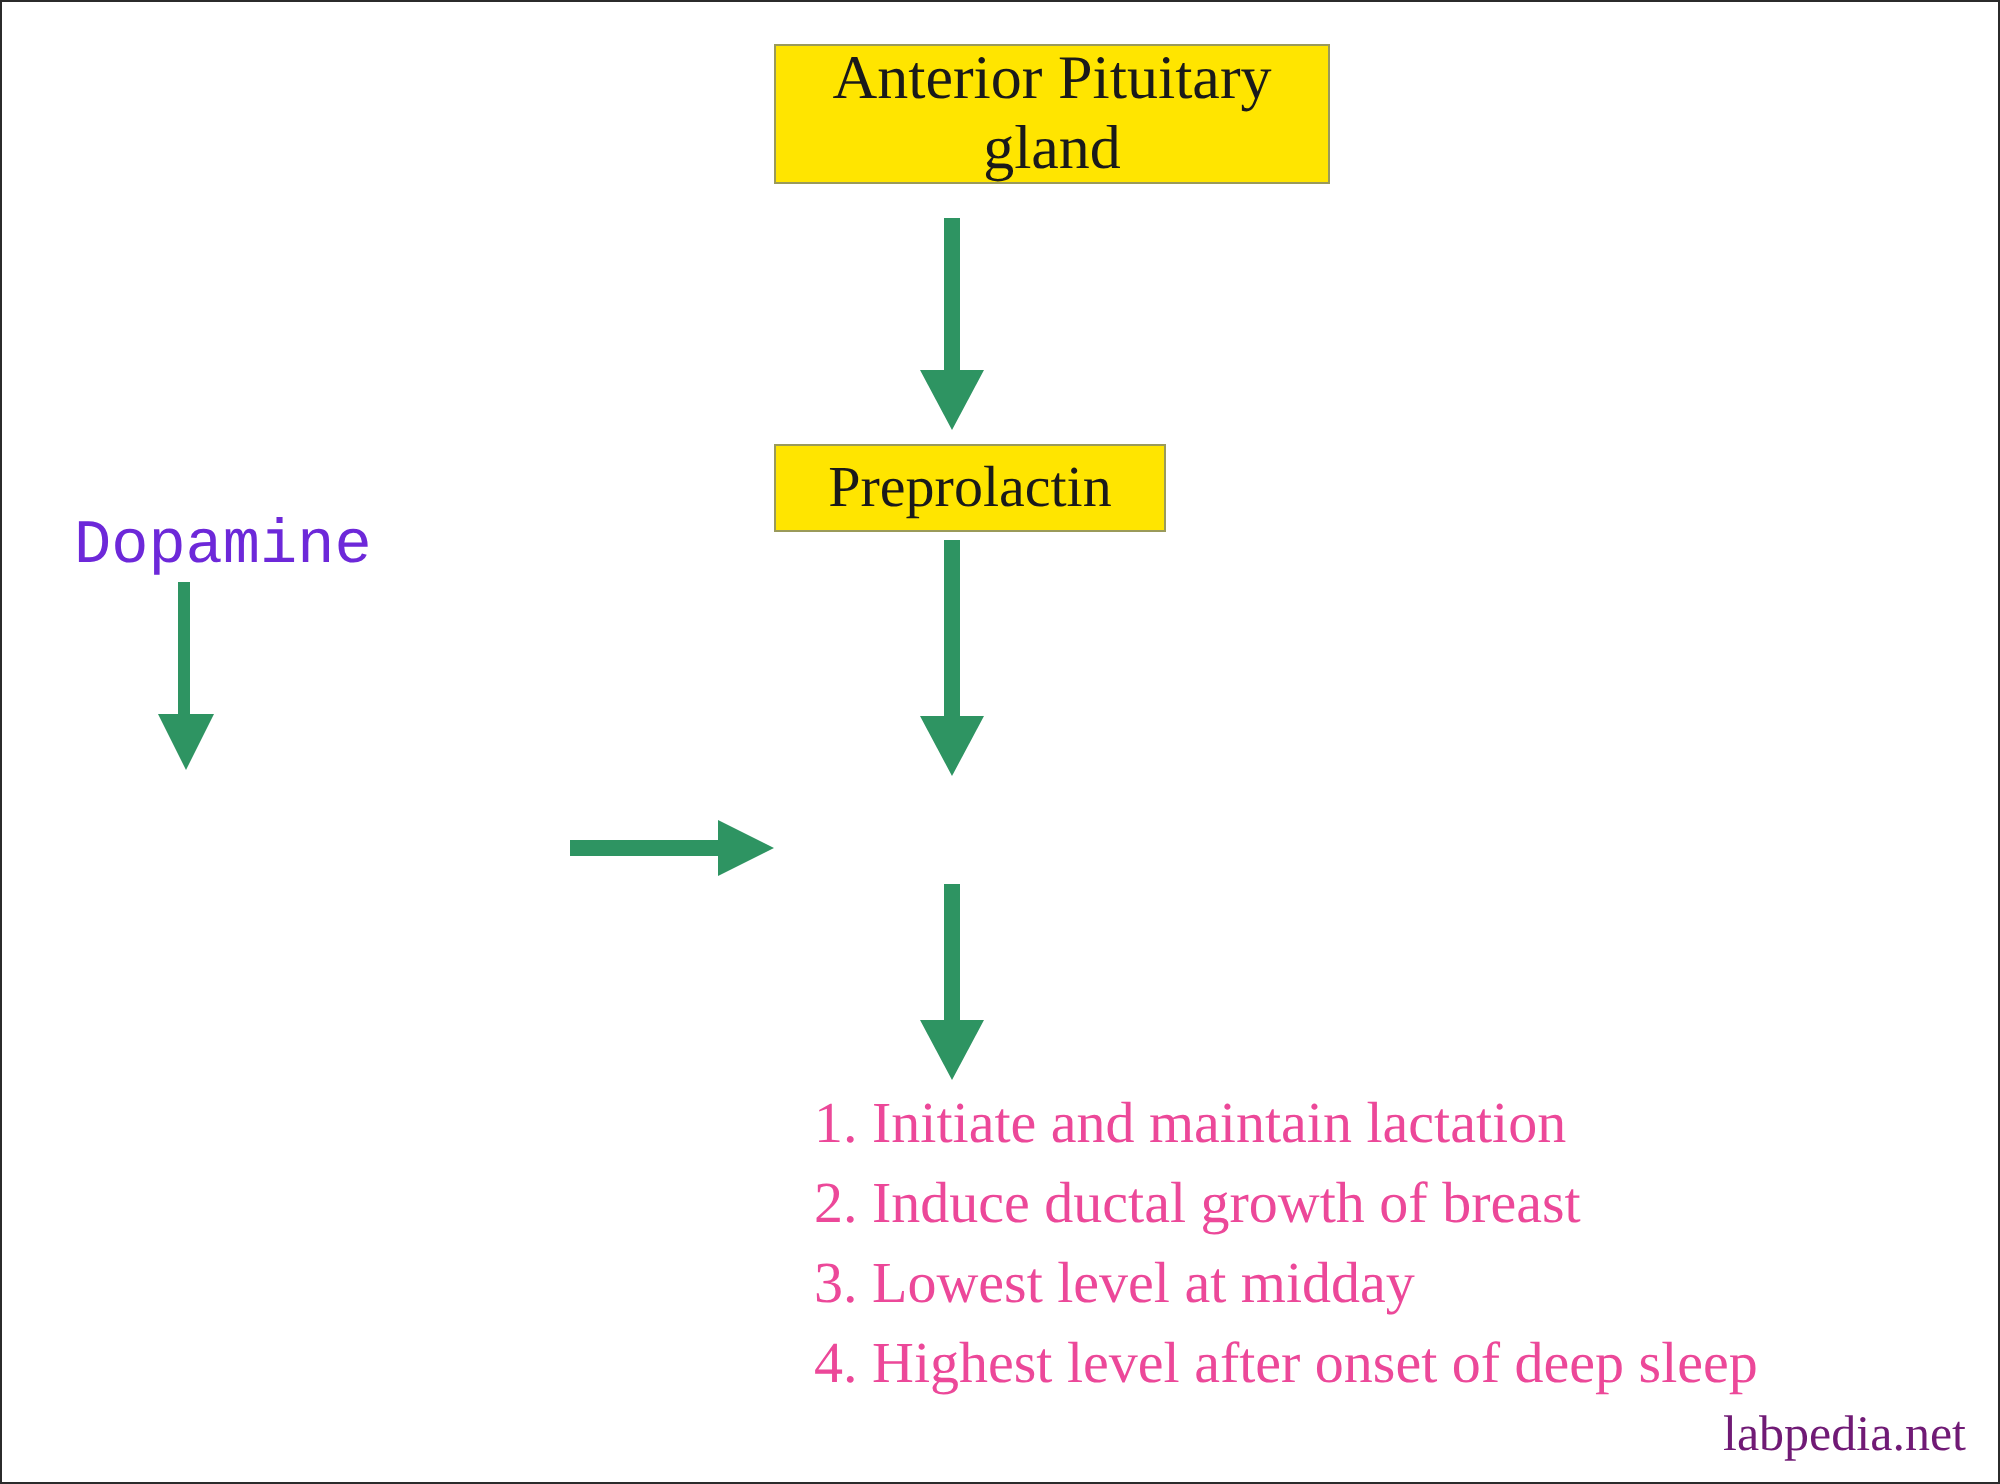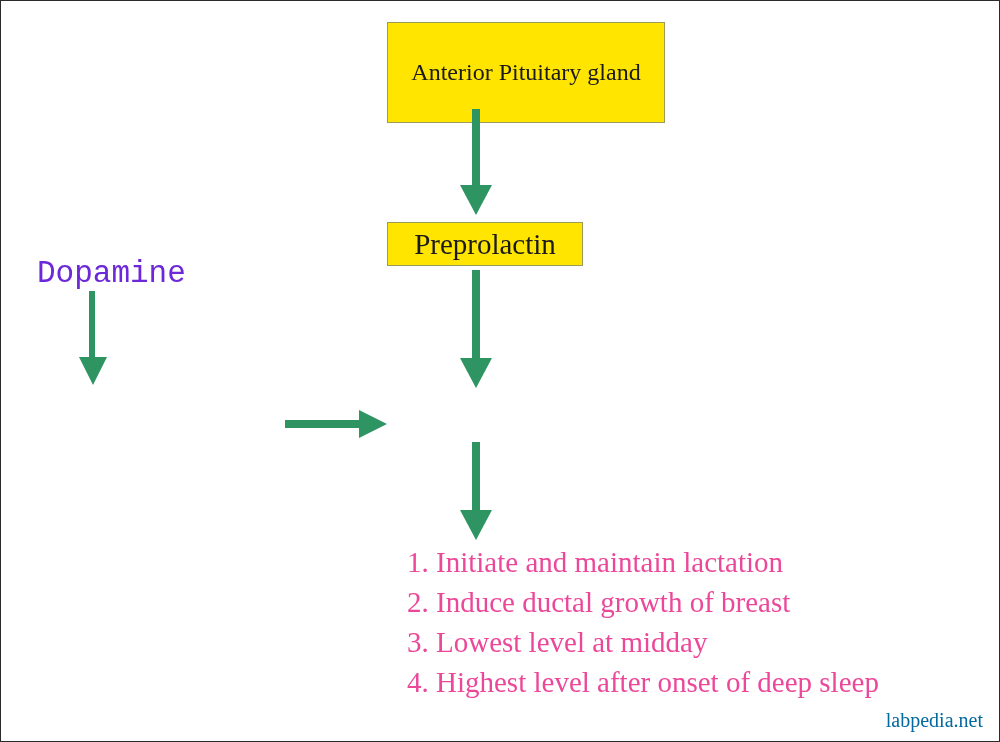--- a/index.html
+++ b/index.html
@@ -29,24 +29,23 @@
     justify-content: center;
     text-align: center;
     color: #1a1a1a;
     line-height: 1.12;
     font-family: "Liberation Serif", "DejaVu Serif", serif;
   }
   #box-anterior-pituitary {
     left: 386px;
     top: 21px;
     width: 278px;
-    height: 101px;
-    font-size: 24px;
+    height: 70px;
+    font-size: 31px;
     padding: 0 10px;
-    text-align: right;
   }
   #box-preprolactin {
     left: 386px;
     top: 221px;
     width: 196px;
     height: 44px;
     font-size: 29px;
   }
   #box-prolactin {
     left: 387px;
@@ -86,22 +85,22 @@
     font-size: 29px;
     line-height: 1.38;
     font-family: "Liberation Serif", "DejaVu Serif", serif;
     color: #ec4899;
     white-space: pre;
   }
   #watermark {
     position: absolute;
     right: 16px;
     bottom: 9px;
-    font-size: 20px;
-    color: #0369a1;
+    font-size: 25px;
+    color: #701a75;
     font-family: "Liberation Serif", "DejaVu Serif", serif;
   }
   .arrow {
     position: absolute;
   }
   #arrow-pituitary-to-preprolactin { left: 455px; top: 108px; }
   #arrow-preprolactin-to-prolactin { left: 455px; top: 269px; }
   #arrow-prolactin-to-functions   { left: 455px; top: 441px; }
   #arrow-dopamine-to-inhibitory   { left: 75px;  top: 290px; }
   #arrow-inhibitory-to-prolactin  { left: 284px; top: 406px; }

